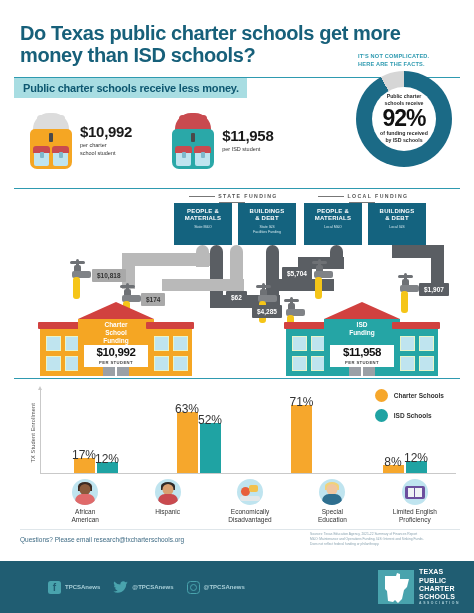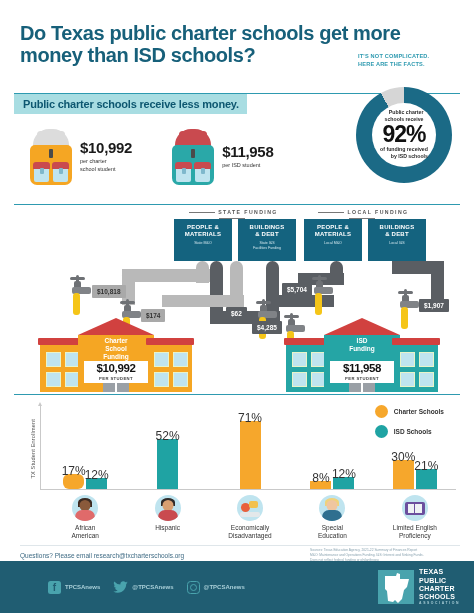--- a/index.html
+++ b/index.html
@@ -31,21 +31,21 @@
   .banner {
     background: #a8dde2; color: #0d5770;
     font-size: 11px; font-weight: bold;
     padding: 4px 8px 4px 9px;
     display: inline-block;
     letter-spacing: -0.2px;
   }
   .rule { height: 1px; background: #2e9ab0; width: 100%; }
 
   
-  .sec1 { position: relative; margin-top: 22px; padding: 0 14px; }
+  .sec1 { position: relative; margin-top: 6px; padding: 0 14px; }
   .sec1-body { display: flex; align-items: center; height: 86px; padding-left: 16px; }
   .money-item { display: flex; align-items: center; }
   .money-item + .money-item { margin-left: 40px; }
   .amount { font-size: 15px; font-weight: bold; color: #1a1a1a; letter-spacing: -0.3px; }
   .amount-sub { font-size: 5.5px; color: #333; line-height: 1.45; margin-top: 2px; }
   .money-text { margin-left: 8px; }
 
   
   .backpack { position: relative; width: 42px; height: 56px; }
   .bp-flap {
@@ -83,21 +83,21 @@
   
   .donut-wrap { position: absolute; right: 22px; top: -6px; width: 96px; height: 96px; }
   .donut {
     width: 96px; height: 96px; border-radius: 50%;
     background: conic-gradient(#1b6a86 0deg 331deg, #d6d6d6 331deg 360deg);
     display: flex; align-items: center; justify-content: center;
   }
   .donut-hole {
     width: 64px; height: 64px; border-radius: 50%; background: #fff;
     display: flex; flex-direction: column; align-items: center; justify-content: center;
-    text-align: right;
+    text-align: center;
   }
   .donut-top { font-size: 5.2px; color: #2b2b2b; line-height: 1.35; font-weight: bold; }
   .donut-pct { font-size: 23px; font-weight: bold; color: #111; line-height: 1; letter-spacing: -1px; }
   .donut-bot { font-size: 5.2px; color: #2b2b2b; line-height: 1.35; font-weight: bold; }
 
   
   .sec2 { position: relative; margin-top: 4px; padding: 0 14px; }
   .pipes { position: relative; height: 185px; width: 446px; margin-top: 2px; }
 
   .grp-label {
@@ -498,51 +498,46 @@
           <div class="leg-txt">Charter Schools</div>
         </div>
         <div class="leg-row">
           <div class="leg-dot i"></div>
           <div class="leg-txt">ISD Schools</div>
         </div>
       </div>
 
       <div class="groups">
         <div class="bgroup">
-          <div class="bar charter" style="height:18%;border-radius:6px;">
+          <div class="bar charter" style="height:18%;">
               <div class="vlabel">17%</div>
             </div>
           <div class="bar isd" style="height:13%;">
               <div class="vlabel">12%</div>
             </div>
         </div>
         <div class="bgroup">
+          <div class="bar charter" style="height:72%;">
+              <div class="vlabel">63%</div>
+            </div>
           <div class="bar isd" style="height:59%;">
               <div class="vlabel">52%</div>
             </div>
         </div>
         <div class="bgroup">
           <div class="bar charter" style="height:81%;">
               <div class="vlabel">71%</div>
             </div>
         </div>
         <div class="bgroup">
           <div class="bar charter" style="height:9%;">
               <div class="vlabel">8%</div>
             </div>
           <div class="bar isd" style="height:14%;">
               <div class="vlabel">12%</div>
-            </div>
-        </div>
-        <div class="bgroup">
-          <div class="bar charter" style="height:34%;">
-              <div class="vlabel">30%</div>
-            </div>
-          <div class="bar isd" style="height:24%;">
-              <div class="vlabel">21%</div>
             </div>
         </div>
       </div>
     </div>
 
     <div class="icons-row">
       <div class="icell">
         <div class="avatar">
           <div class="av-hair" style="top:3px; width:14px; height:9px; background:#3b2a22;"></div>
           <div class="av-head" style="top:5px; width:11px; height:11px; background:#8a5a3b;"></div>

